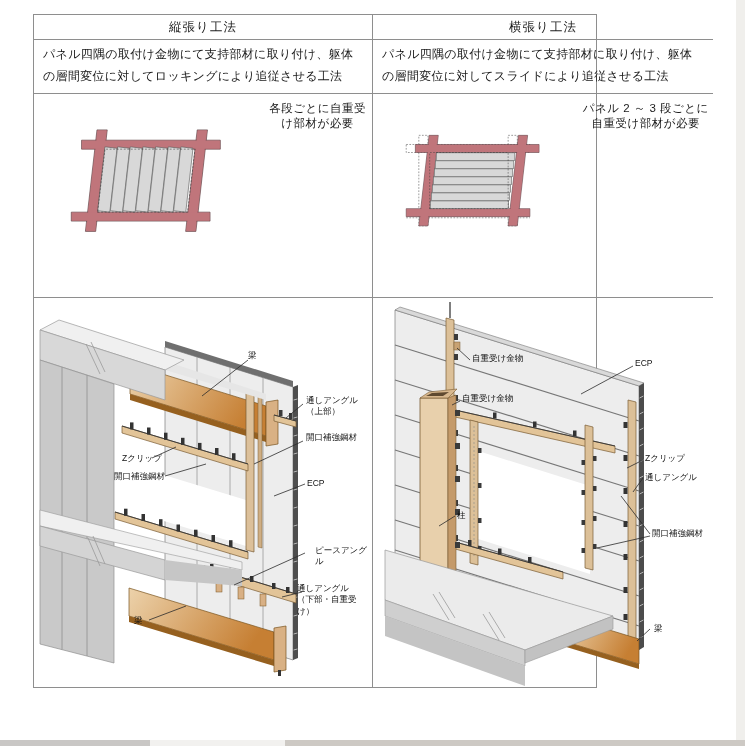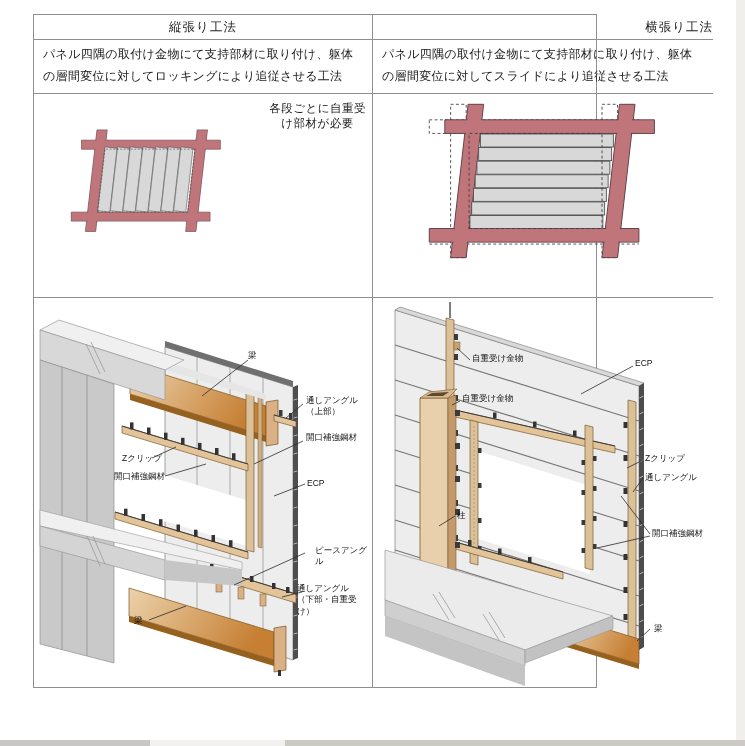--- a/index.html
+++ b/index.html
@@ -5,21 +5,21 @@
   html,body{margin:0;padding:0;}
   body{width:745px;height:746px;position:relative;background:#ffffff;
        font-family:"Liberation Sans","DejaVu Sans",sans-serif;color:#1a1a1a;
        overflow:hidden;}
   .page-edge-right{position:absolute;top:0;right:0;width:9px;height:740px;background:#f0efec;}
   
   .method-table{position:absolute;left:33px;top:14px;width:564px;
     display:grid;grid-template-columns:339px 340px;grid-template-rows:25px 54px 204px 389px;
     border:1px solid #8e8e8e;box-sizing:border-box;background:#fff;}
   .cell{border-right:1px solid #8e8e8e;border-bottom:1px solid #8e8e8e;box-sizing:border-box;position:relative;overflow:visible;}
-  .cell.last-col{border-right:none;justify-content:flex-end;}
+  .cell.last-col{border-right:none;}
   .cell.last-row{border-bottom:none;}
   .hdr{display:flex;align-items:center;justify-content:center;font-size:12.5px;letter-spacing:1px;}
   .desc{font-size:12px;line-height:1.8;padding:4px 9px 0 9px;letter-spacing:0.3px;}
   .diagram-cell{display:flex;flex-direction:row;}
   .diagram-cell svg{display:block;margin:0 auto;}
   .cap-sep{height:1px;background:#cfcfcf;margin:0 6px;}
   .cap{text-align:center;font-size:11.5px;padding-top:7px;letter-spacing:0.5px;}
   .illus-cell svg{position:absolute;left:0;top:0;}
   .lbl{position:absolute;font-size:8.5px;line-height:1.35;white-space:pre-line;color:#111;}
   
@@ -100,20 +100,21 @@
         <rect x="101.7" y="108.6" width="137" height="13.4"></rect>
         <rect x="103.5" y="94.6" width="137" height="13.4"></rect>
         <rect x="105.3" y="80.6" width="137" height="13.4"></rect>
         <rect x="107.1" y="66.6" width="137" height="13.4"></rect>
         <rect x="108.9" y="52.6" width="137" height="13.4"></rect>
         <rect x="110.7" y="38.6" width="137" height="13.4"></rect>
       </g>
       <path d="M99,136 L236,136 L236,38 L99,38 Z" fill="none" stroke="#3f3f3f" stroke-width="0.9" stroke-dasharray="3,2.5"></path>
     </svg>
     <div class="cap-sep"></div>
+    <div class="cap">パネル 2 ～ 3 段ごとに自重受け部材が必要</div>
   </div>
 
   <div class="cell illus-cell last-row">
     <svg width="338" height="388" viewBox="0 0 338 388">
       <defs>
         <linearGradient id="bgA" x1="0" y1="0" x2="1" y2="0.35">
           <stop offset="0" stop-color="#ecd2ab"></stop>
             <stop offset="1" stop-color="#c67f33"></stop>
         </linearGradient>
       </defs>

